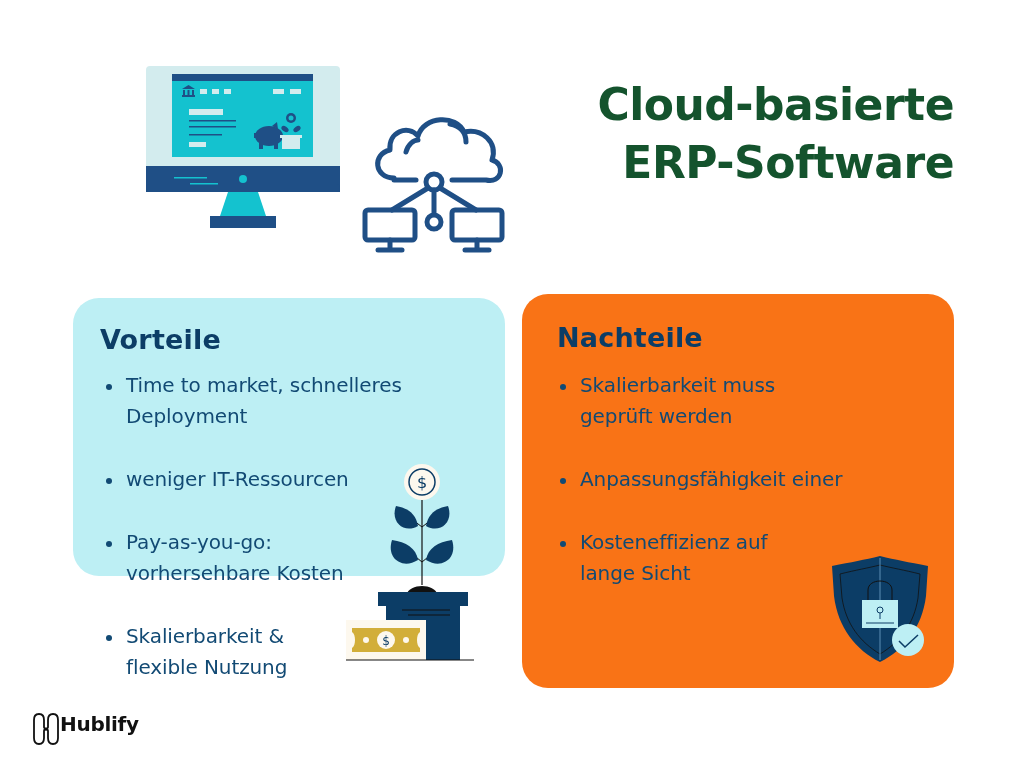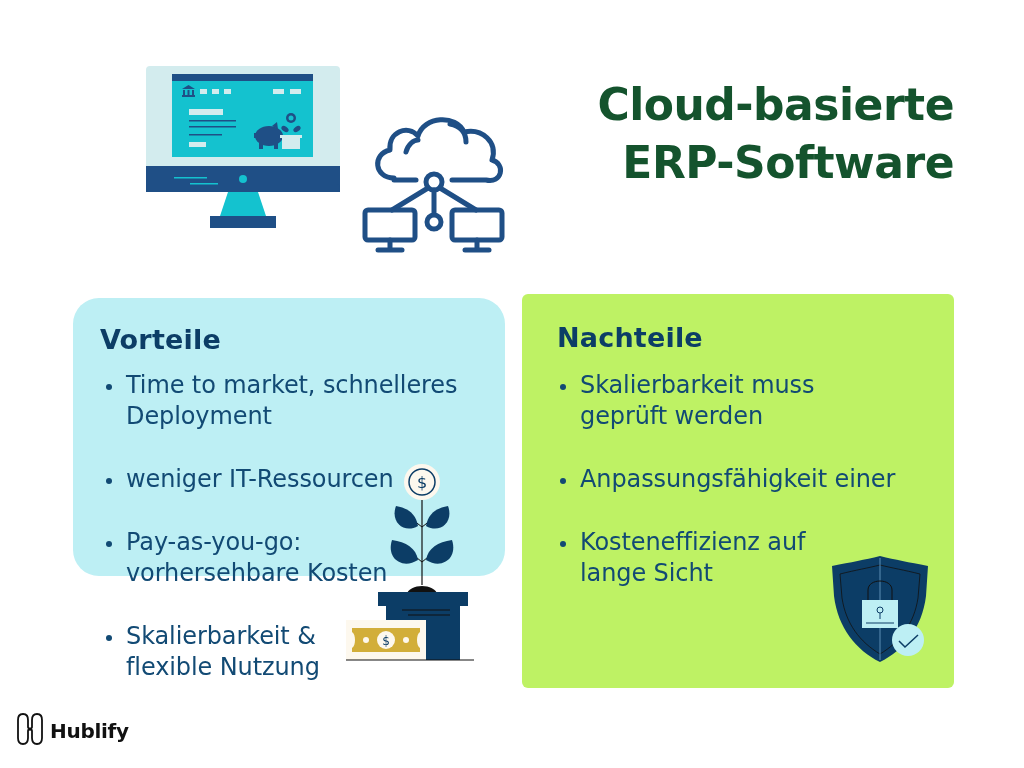--- a/index.html
+++ b/index.html
@@ -12,51 +12,51 @@
     .title {
       position: absolute; right: 70px; top: 76px;
       text-align: right; color: #14532d;
       font-family: "DejaVu Sans", sans-serif; font-weight: bold;
       font-size: 44px; line-height: 58px; letter-spacing: -0.5px;
     }
 
     
     .card { position: absolute; border-radius: 26px; }
     .card-pros { left: 73px; top: 298px; width: 432px; height: 278px; background: #bdeff4; }
-    .card-cons { left: 522px; top: 294px; width: 432px; height: 394px; background: #bef264; border-radius: 6px; }
+    .card-cons { left: 522px; top: 294px; width: 432px; height: 394px; background: #f97316; }
 
     .card-title {
       position: absolute; font-family: "DejaVu Sans", sans-serif; font-weight: bold;
       font-size: 27px; color: #0c3d66; letter-spacing: 0.2px;
     }
     .card-pros .card-title { left: 27px; top: 26px; }
     .card-cons .card-title { left: 35px; top: 28px; }
 
     .bullets { position: absolute; list-style: none; }
     .card-pros .bullets { left: 30px; top: 72px; }
     .card-cons .bullets { left: 35px; top: 76px; }
 
     .bullet {
       position: relative; padding-left: 23px;
-      font-family: "DejaVu Sans", sans-serif; font-size: 24px; line-height: 31px;
+      font-family: "DejaVu Sans", sans-serif; font-size: 20px; line-height: 31px;
       color: #124a74; font-weight: normal; letter-spacing: -0.1px;
     }
     .bullet::before {
       content: ""; position: absolute; left: 3px; top: 14px;
       width: 6px; height: 6px; border-radius: 50%; background: #124a74;
     }
     .bullet .line { display: block; white-space: nowrap; }
     .card-pros .bullet.b0 { margin-bottom: 32px; }
     .card-pros .bullet.b1 { margin-bottom: 32px; }
     .card-pros .bullet.b2 { margin-bottom: 32px; }
     .card-cons .bullet.b0 { margin-bottom: 32px; }
     .card-cons .bullet.b1 { margin-bottom: 32px; }
 
     
-    .logo { position: absolute; left: 16px; top: 712px; display: flex; align-items: center; gap: 6px; }
+    .logo { position: absolute; left: 32px; top: 712px; display: flex; align-items: flex-start; }
     .logo-text { font-family: "DejaVu Sans", sans-serif; font-weight: bold; font-size: 20px; color: #111; letter-spacing: -0.3px; }
   </style>
 </head>
 <body>
 
 <div class="abs" style="left:146px; top:66px; width:194px; height:164px;">
   <svg width="194" height="164" viewBox="0 0 194 164">
 
     <rect x="0" y="0" width="194" height="126" rx="4" fill="#d3ecee"></rect>
 

